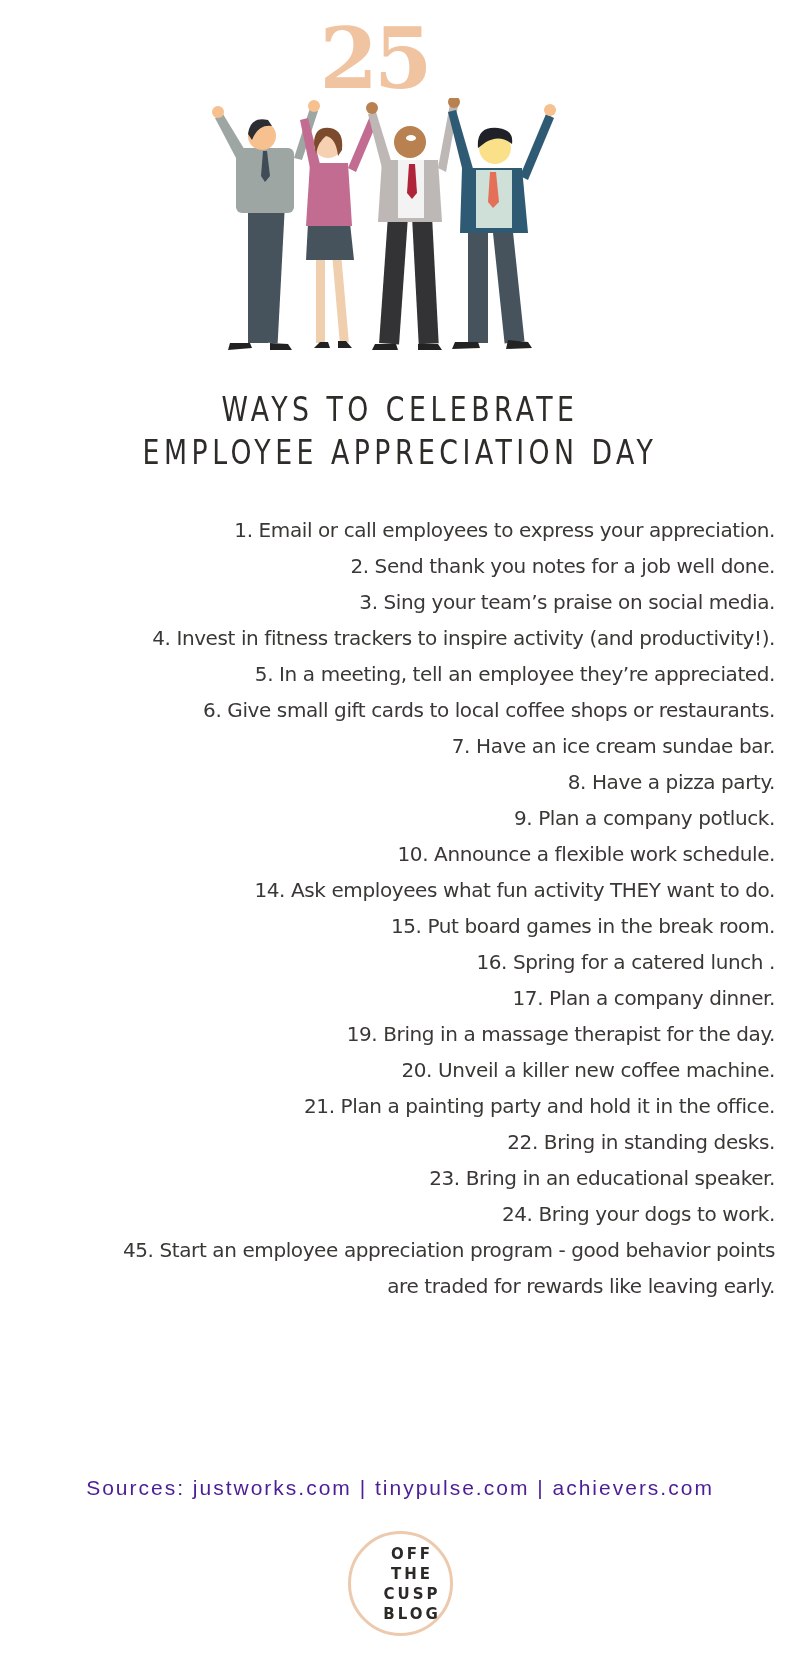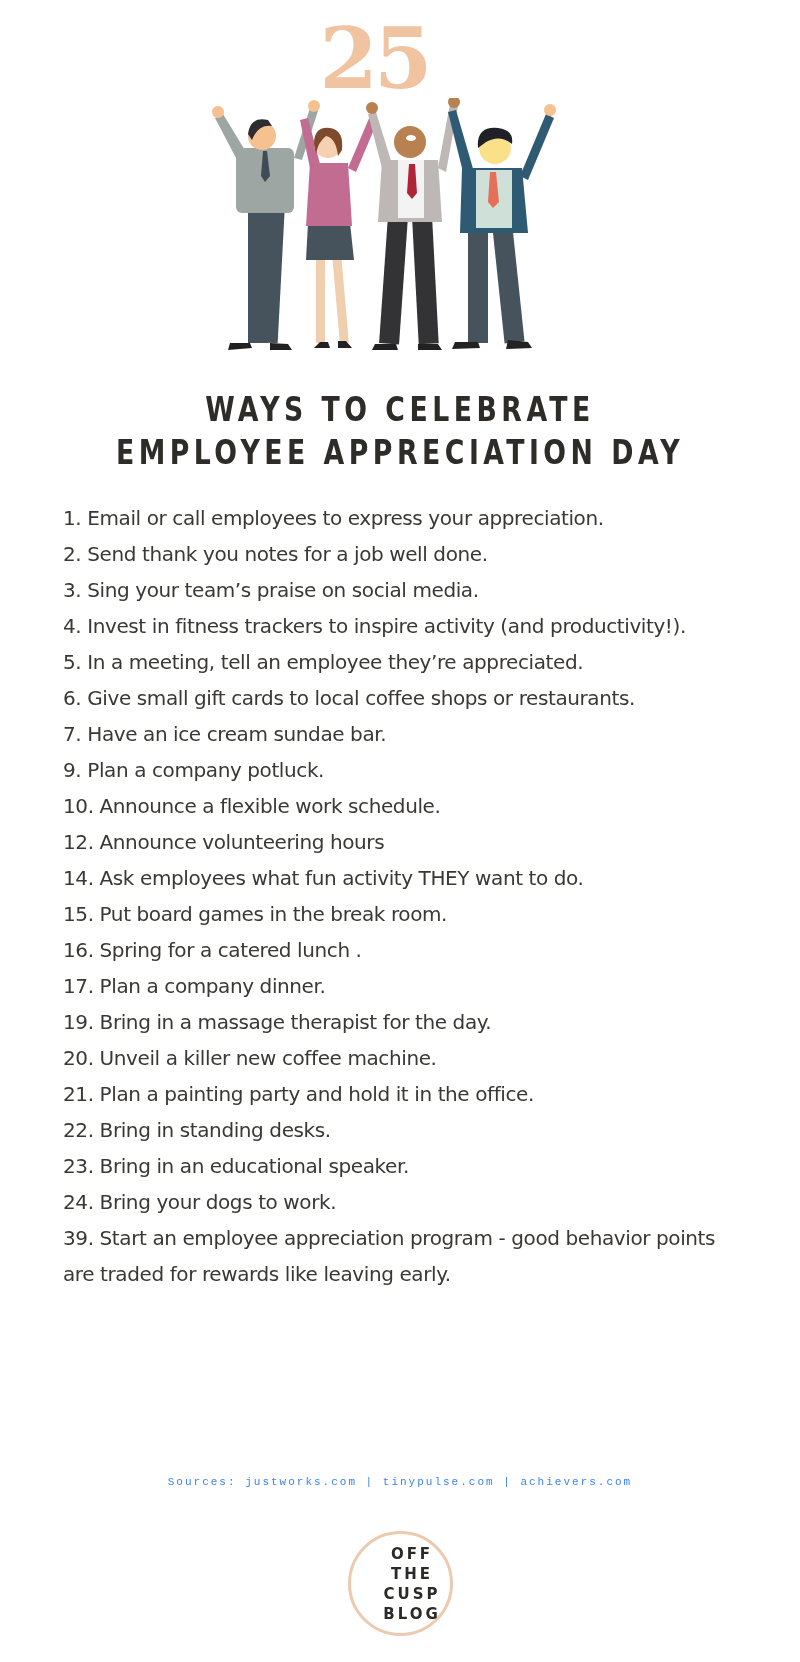--- a/index.html
+++ b/index.html
@@ -5,29 +5,29 @@
     html, body { margin: 0; padding: 0; background: #ffffff; }
     body { width: 800px; height: 1662px; position: relative; overflow: hidden; font-family: "Liberation Sans", sans-serif; }
     .big-number {
       position: absolute; left: 0; width: 748px; top: 14px; text-align: center;
       font-family: "DejaVu Serif", serif; font-weight: bold; font-size: 84px; line-height: 90px;
       color: #f0c3a1; letter-spacing: -4px;
     }
     .illustration { position: absolute; left: 210px; top: 98px; width: 390px; height: 260px; }
     .title {
       position: absolute; left: 0; width: 800px; top: 388px; text-align: center;
-      font-family: "DejaVu Sans", sans-serif; font-weight: bold; font-size: 33px; line-height: 43px;
+      font-family: "DejaVu Sans", sans-serif; font-weight: normal; font-size: 33px; line-height: 43px;
       letter-spacing: 5px; color: #2e2c28; font-stretch: condensed;
     }
     .title div { transform: scaleX(0.9); }
-    .list { position: absolute; left: 63px; top: 500px; width: 700px; margin: 0; padding: 0; list-style: none; }
+    .list { position: absolute; left: 63px; top: 500px; width: 700px; margin: 12px; padding: 0; list-style: none; text-align: right; }
     .list li { font-family: "DejaVu Sans", sans-serif; font-size: 20px; line-height: 36px; color: #3a3834; letter-spacing: -0.4px; }
     .sources {
       position: absolute; left: 0; width: 800px; top: 1476px; text-align: center;
-      font-family: Liberation Mono, monospace; font-size: 11px; letter-spacing: 2px; color: #3b82f6;
+      font-family: Liberation Sans, sans-serif; font-size: 21px; letter-spacing: 2px; color: #4c1d95;
     }
     .badge {
       position: absolute; left: 348px; top: 1531px; width: 99px; height: 99px; border-radius: 50%;
       border: 3px solid #edc9ad; display: flex; flex-direction: column; align-items: center; justify-content: center;
     }
     .badge span { font-family: "DejaVu Sans", sans-serif; font-weight: bold; font-size: 15px; line-height: 20px; letter-spacing: 3px; color: #2b2a27; padding-left: 3px; margin-left: 20px; }
   </style>
 </head>
 <body>
 
@@ -101,34 +101,34 @@
 </div>
 
 <ul class="list">
   <li>1. Email or call employees to express your appreciation.</li>
   <li>2. Send thank you notes for a job well done.</li>
   <li>3. Sing your team’s praise on social media.</li>
   <li>4. Invest in fitness trackers to inspire activity (and productivity!).</li>
   <li>5. In a meeting, tell  an employee they’re appreciated.</li>
   <li>6. Give small gift cards to local coffee shops or restaurants.</li>
   <li>7. Have an ice cream sundae bar.</li>
+  <li>8. Have a pizza party.</li>
   <li>9. Plan a company potluck.</li>
   <li>10. Announce a flexible work schedule.</li>
-  <li>12. Announce volunteering hours</li>
   <li>14. Ask employees what fun activity THEY want to do.</li>
   <li>15. Put board games in the break room.</li>
   <li>16. Spring for a catered lunch .</li>
   <li>17. Plan a company dinner.</li>
   <li>19. Bring in a massage therapist for the day.</li>
   <li>20. Unveil a killer new coffee machine.</li>
   <li>21. Plan a painting party and hold it in the office.</li>
   <li>22. Bring in standing desks.</li>
   <li>23. Bring in an educational speaker.</li>
   <li>24. Bring your dogs to work.</li>
-  <li>39. Start an employee appreciation program - good behavior points</li>
+  <li>45. Start an employee appreciation program - good behavior points</li>
   <li>are traded for rewards like leaving early.</li>
 </ul>
 
 <div class="sources">Sources: justworks.com | tinypulse.com | achievers.com</div>
 
 <div class="badge">
   <span>OFF</span>
   <span>THE</span>
   <span>CUSP</span>
   <span>BLOG</span>

